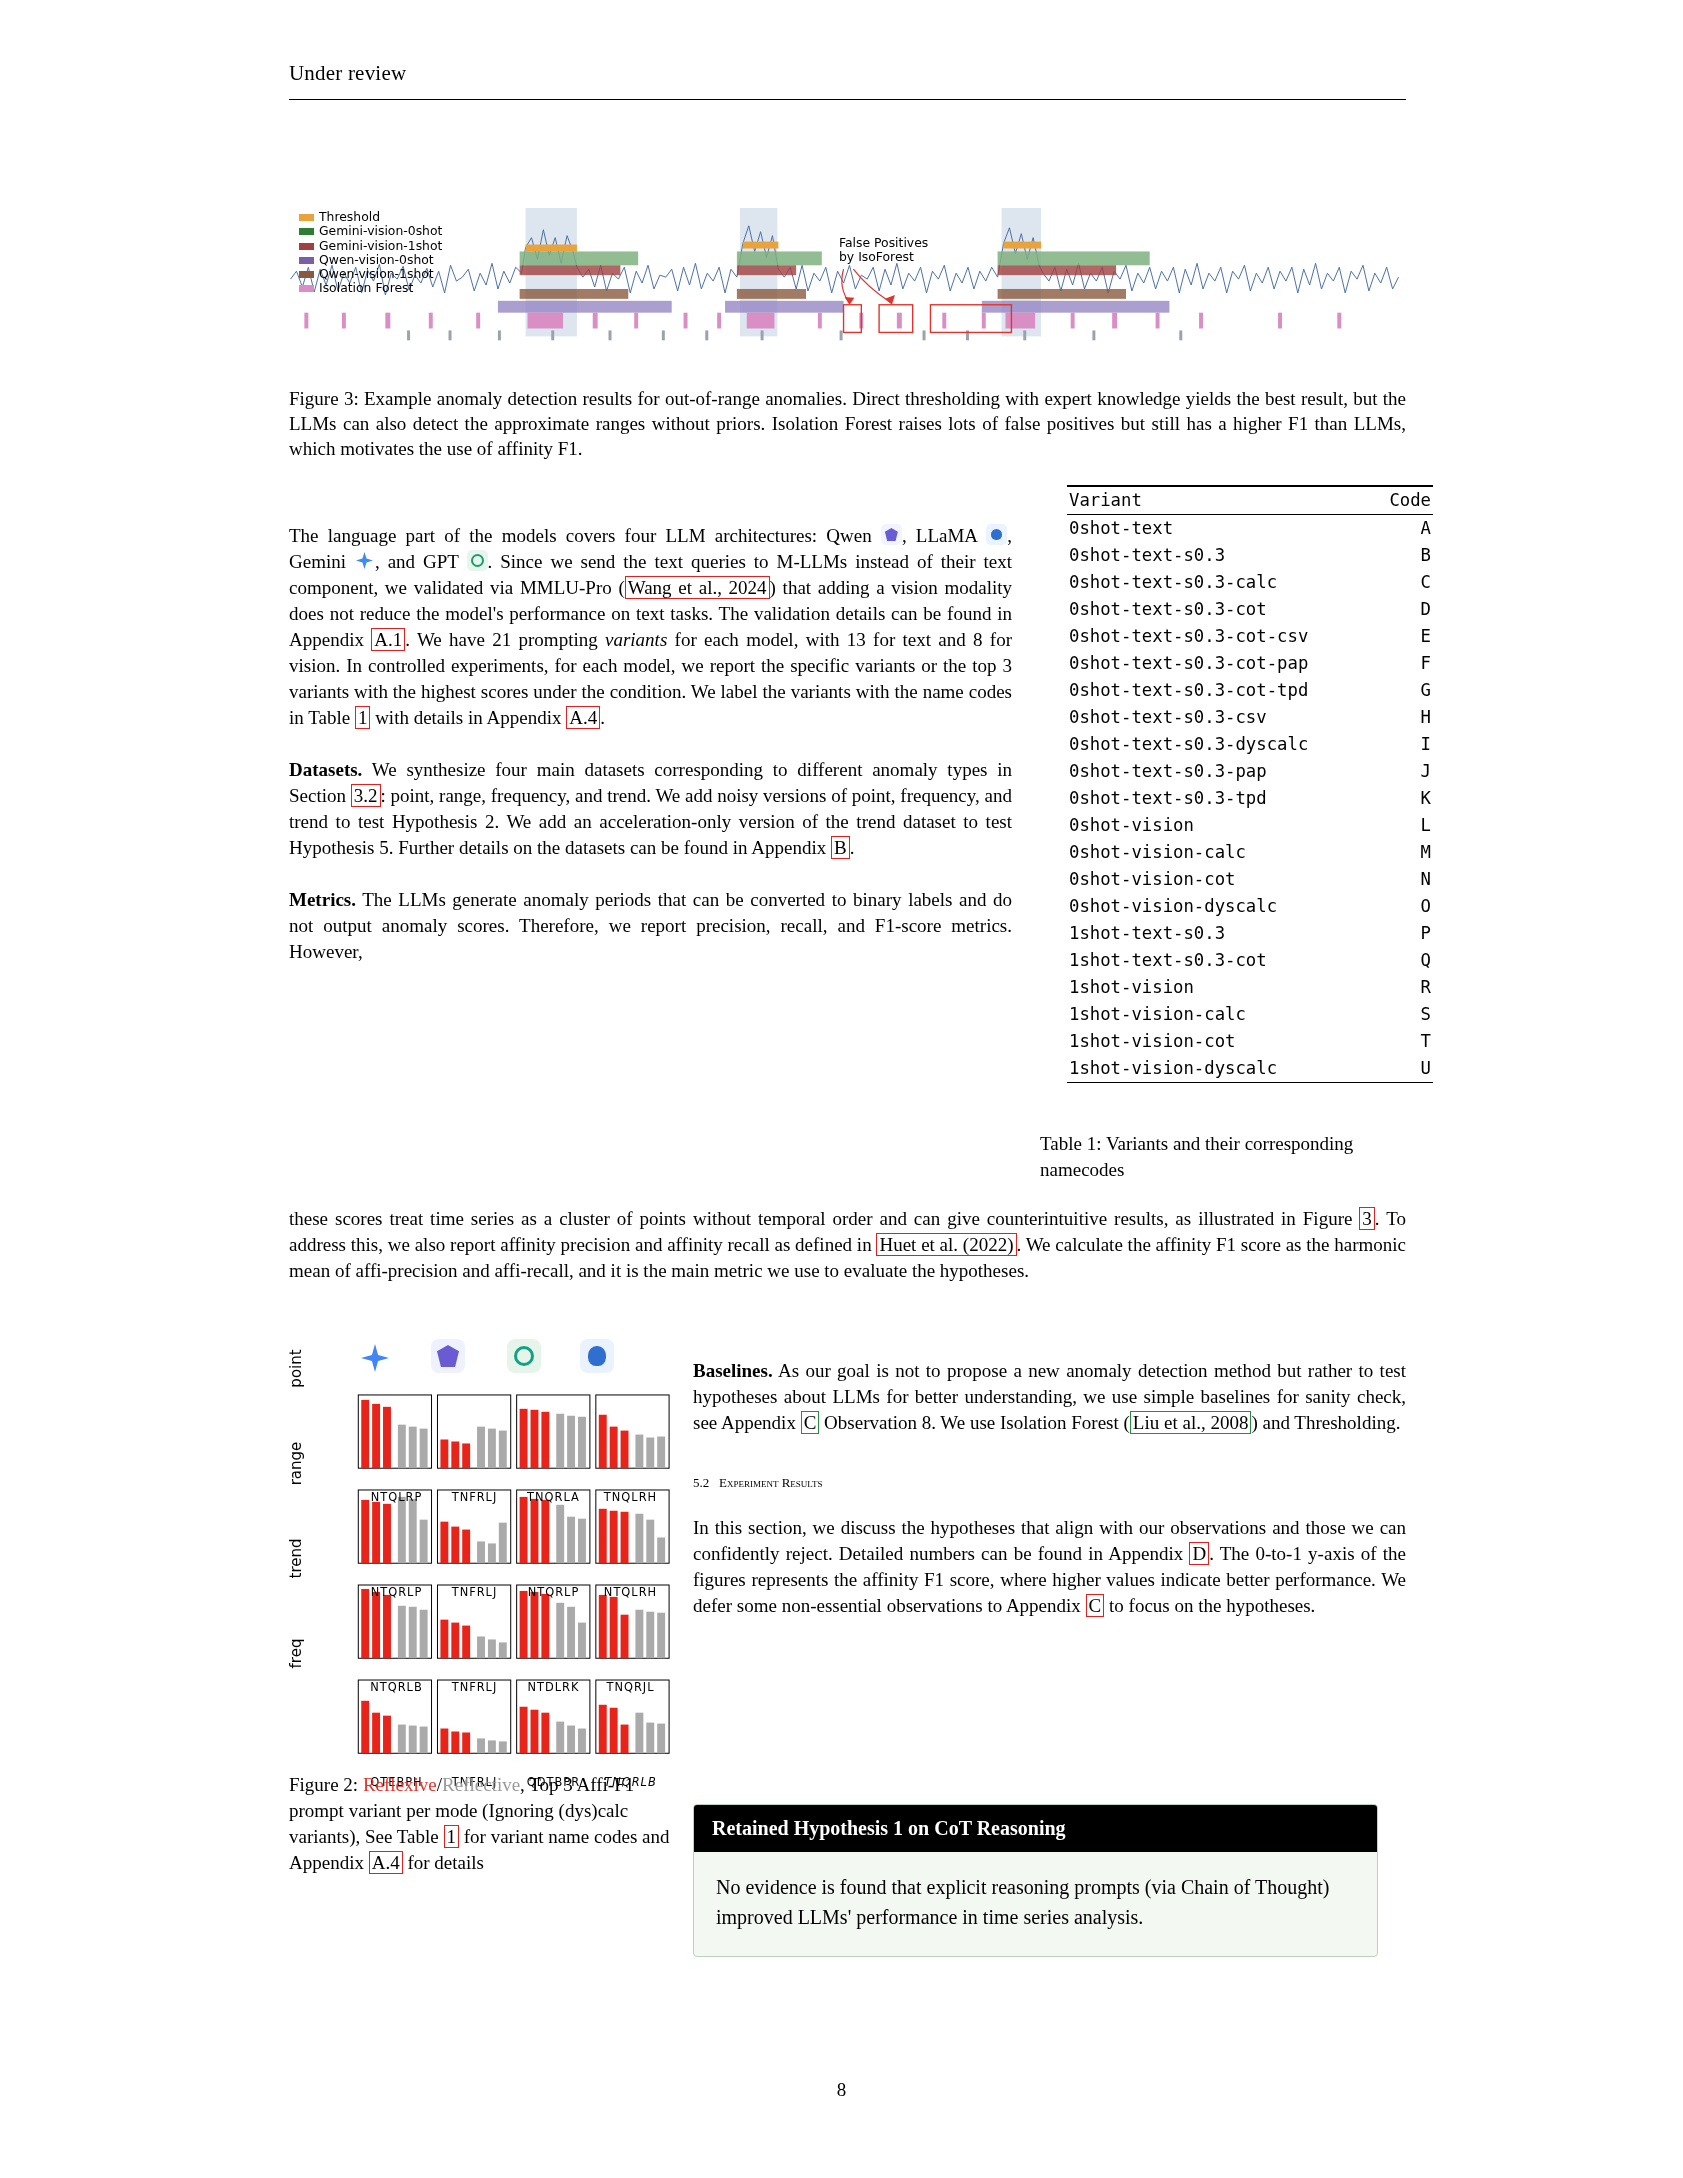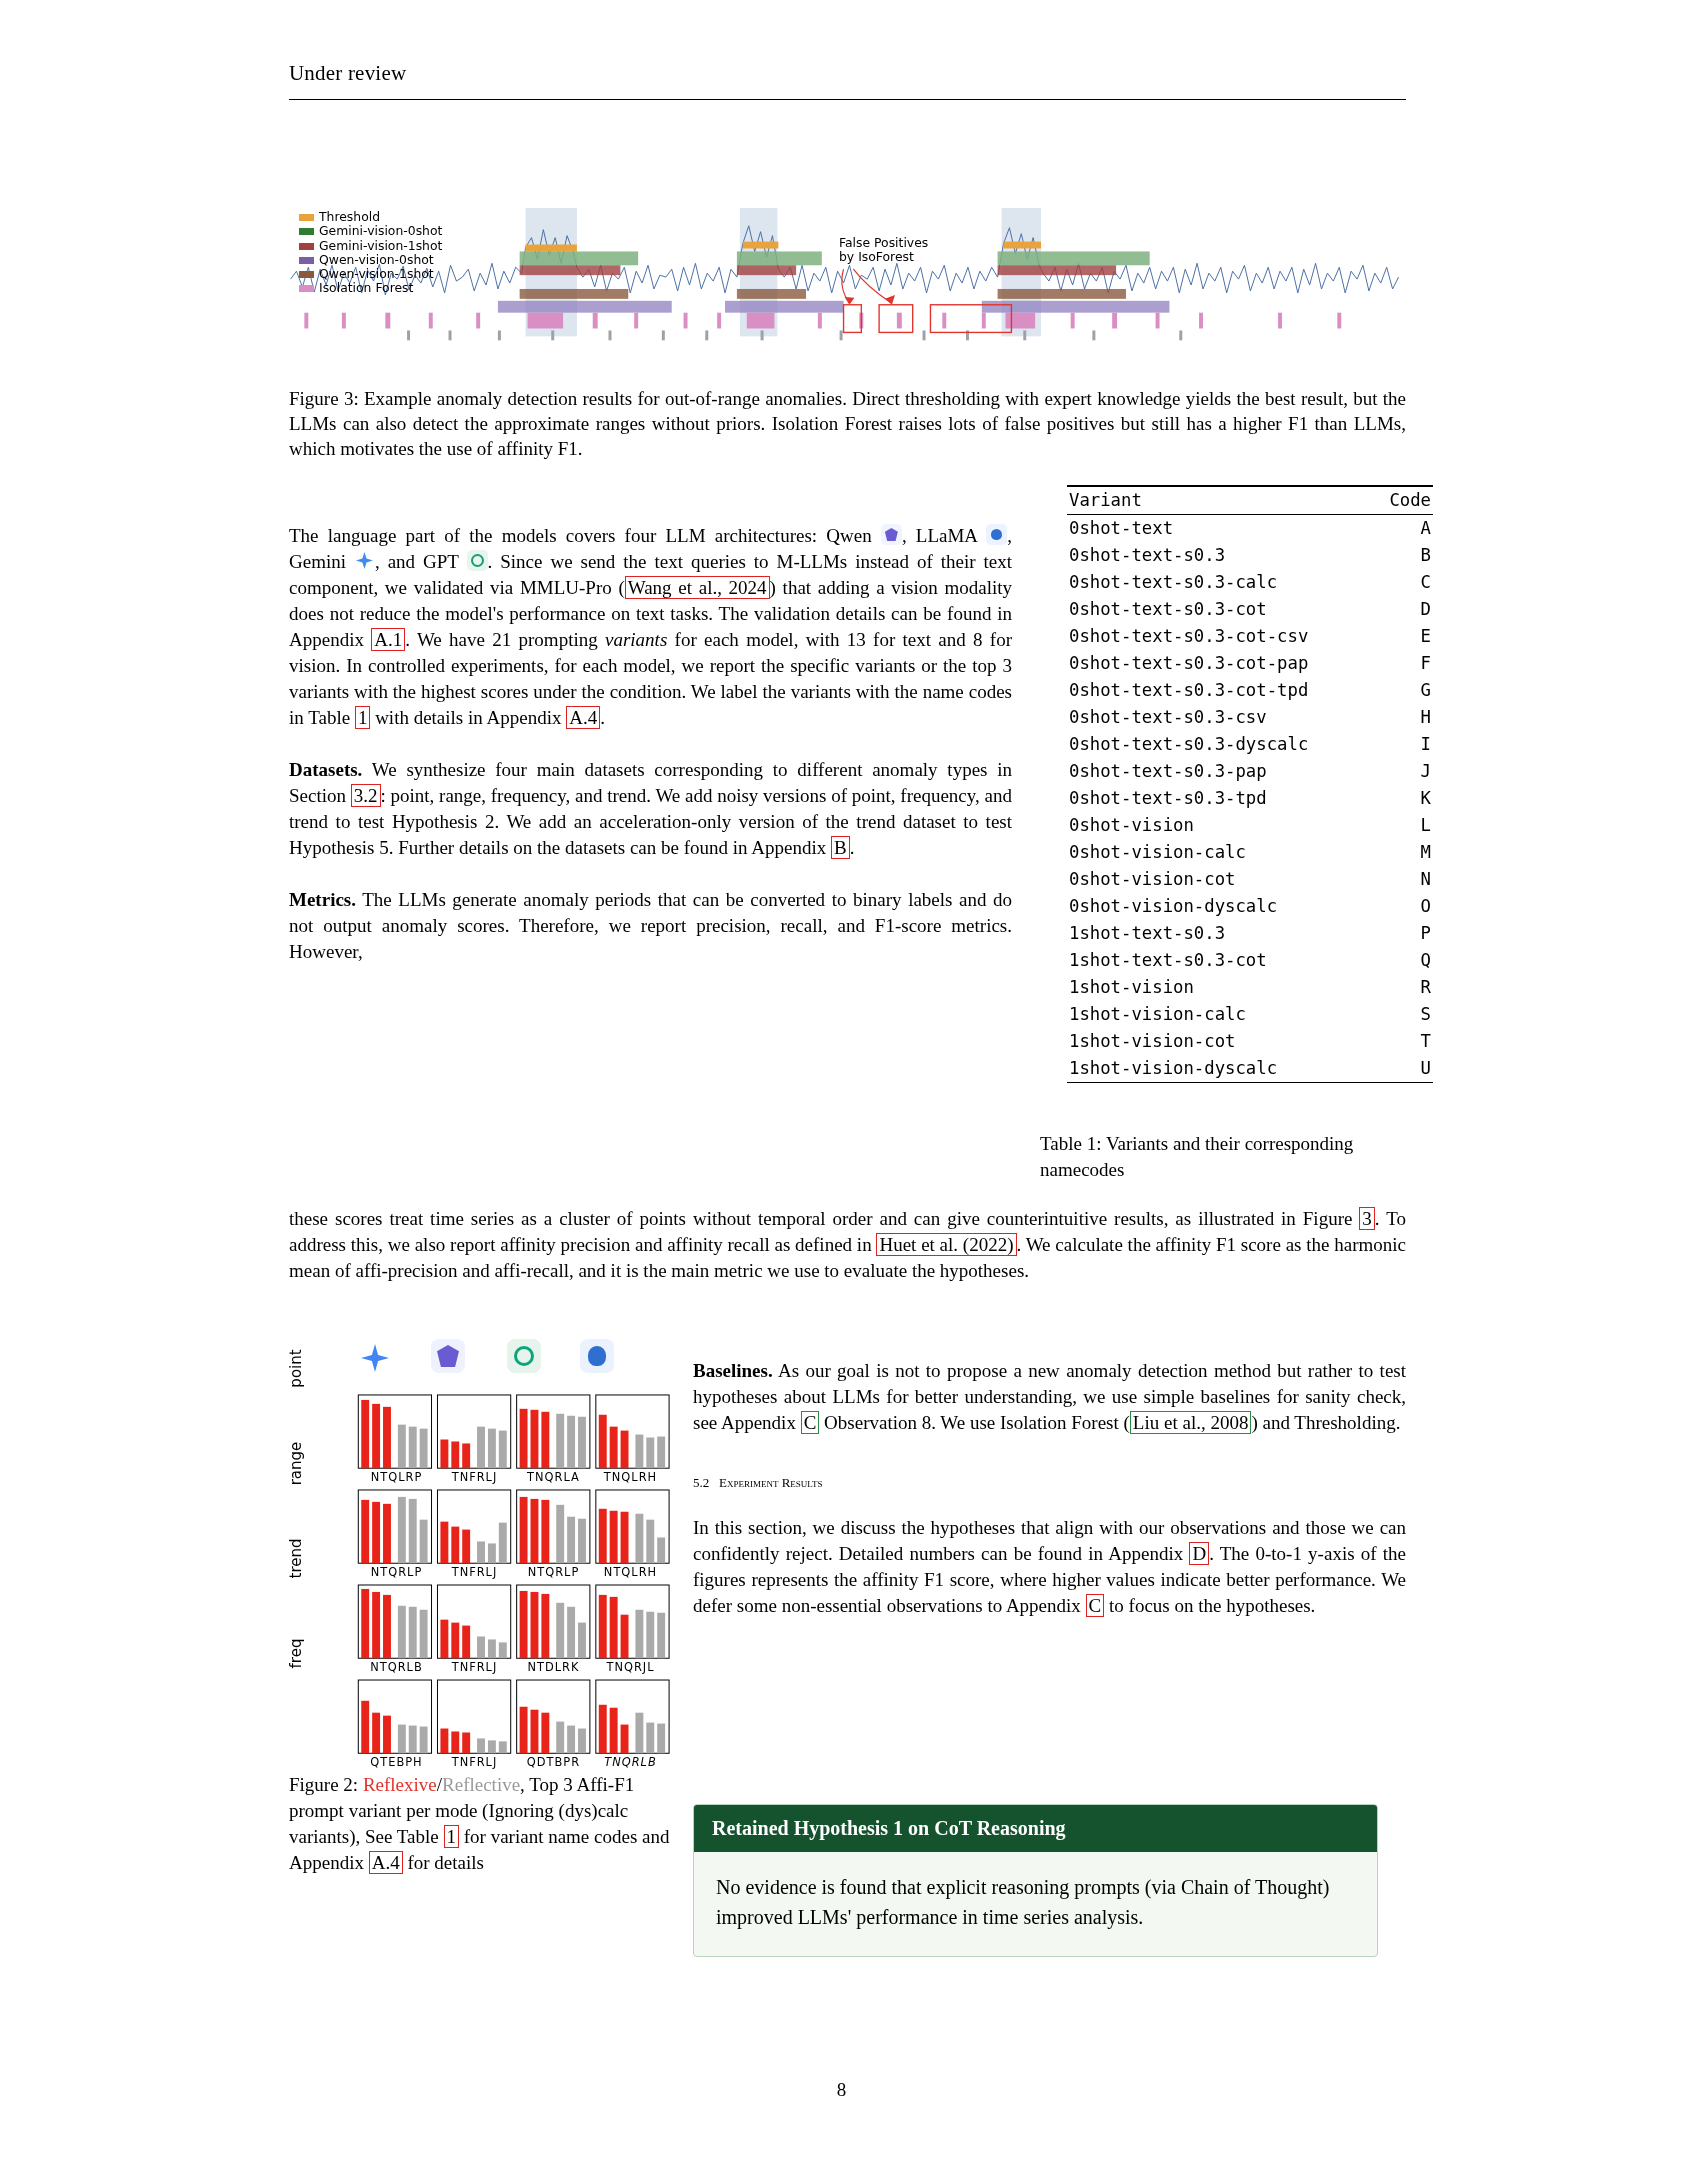--- a/index.html
+++ b/index.html
@@ -97,38 +97,39 @@
   }
   .sec-head .num { font-family:"Liberation Serif", serif; }
   .sc { font-variant:small-caps; }
 
   .hyp-box {
     position:absolute; left:693px; top:1804px; width:683px;
     border:1px solid #bcd3bb; border-radius:4px; background:#f3f8f2;
     overflow:hidden;
   }
   .hyp-title {
-    background:#14532d; color:#fff; font-weight:bold;
+    background:#000000; color:#fff; font-weight:bold;
     font-size:20px; padding:12px 18px;
   }
   .hyp-body {
     font-size:20px; line-height:30px; padding:20px 22px 24px 22px;
   }
 
   .pagenum {
     position:absolute; left:0; top:2079px; width:1683px; text-align:center;
     font-size:19px;
   }
 
   .axis-label {
     font-family:"DejaVu Sans", sans-serif; font-size:15px;
   }
   .tickrow {
     font-family:"DejaVu Sans", sans-serif; font-size:11.4px; letter-spacing:1px;
     text-align:center;
+    margin-top:20px;
   }
 </style>
 </head>
 <body>
 
 <div class="page">
 
   <div class="header">Under review</div>
   <div class="header-rule"></div>
 

